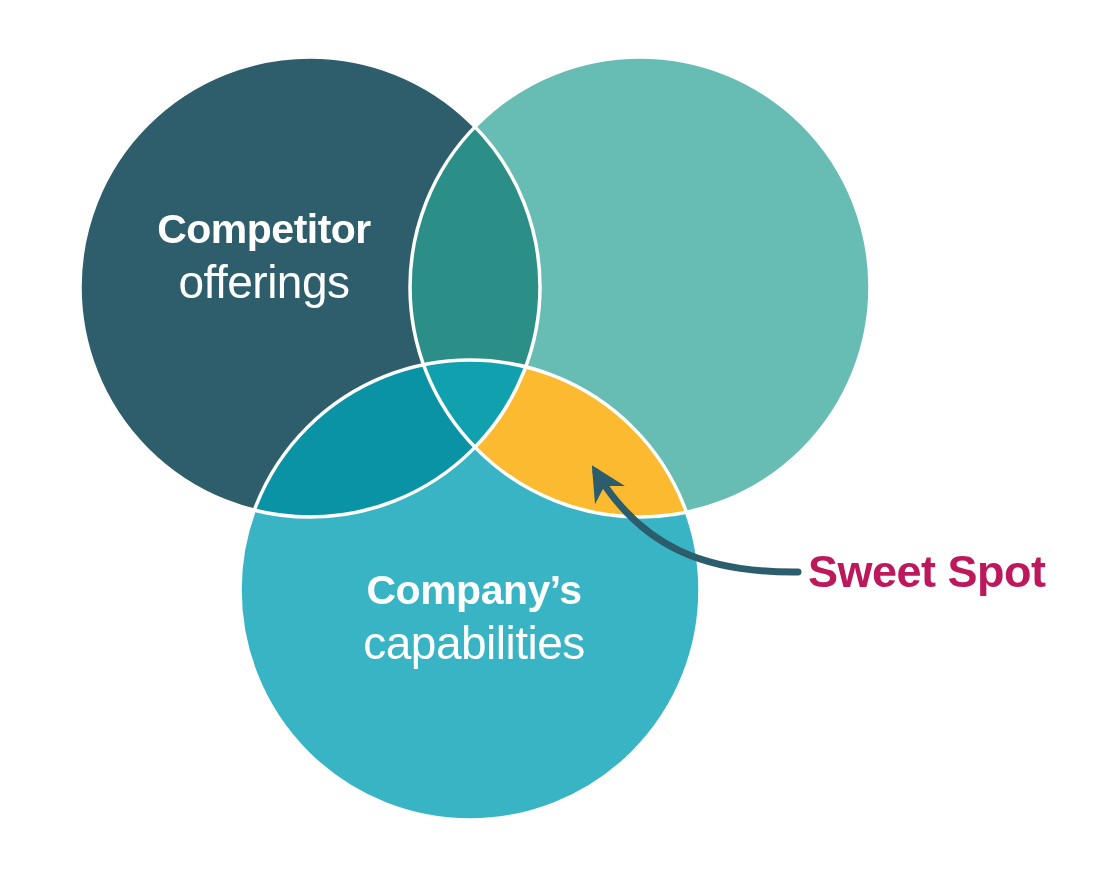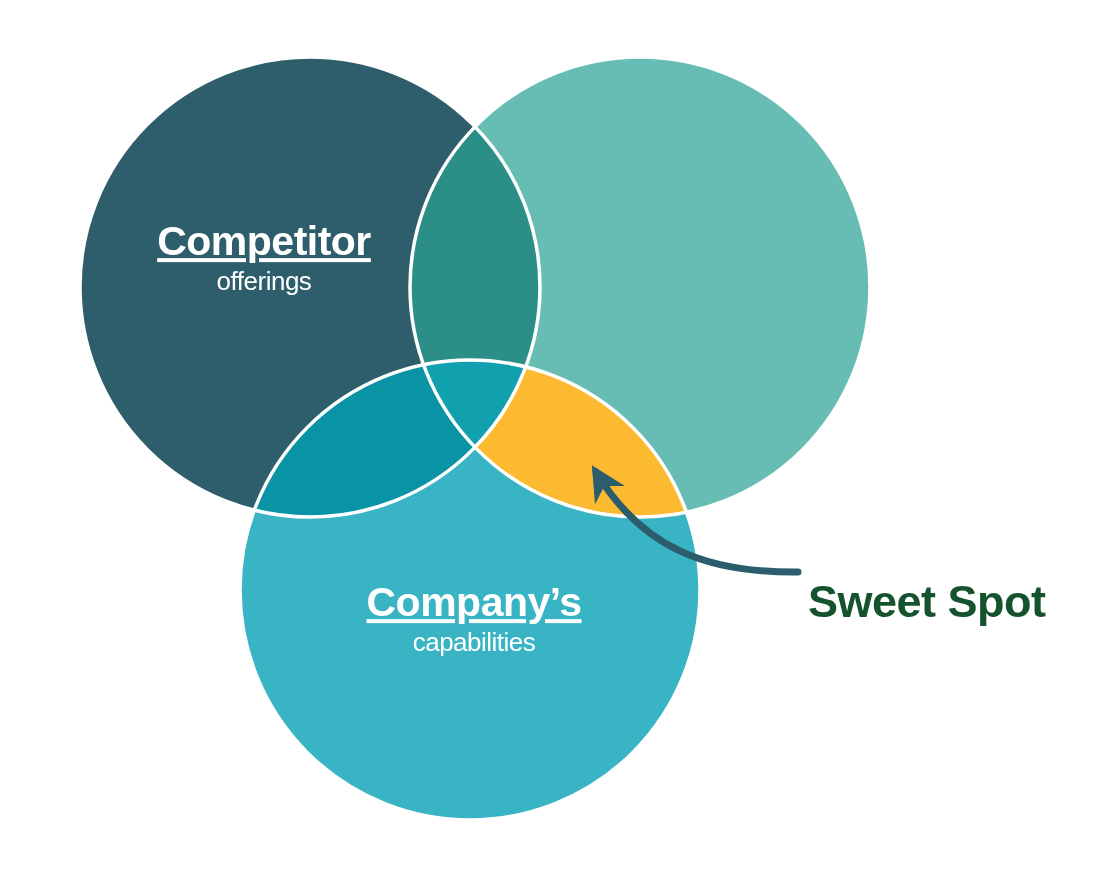--- a/index.html
+++ b/index.html
@@ -14,22 +14,22 @@
   .stage svg { position: absolute; top: 0; left: 0; }
   .circle-label {
     position: absolute;
     transform: translate(-50%, -50%);
     text-align: center;
     color: #ffffff;
     line-height: 1.22;
     letter-spacing: -0.5px;
     white-space: nowrap;
   }
-  .circle-label .line-bold   { display: block; font-weight: bold; font-size: 41px; text-decoration: underline; }
-  .circle-label .line-reg    { display: block; font-weight: normal; font-size: 26px; }
+  .circle-label .line-bold   { display: block; font-weight: bold; font-size: 41px; }
+  .circle-label .line-reg    { display: block; font-weight: normal; font-size: 46px; }
   .sweet-spot-label {
     position: absolute;
     left: 808px;
     top: 572px;
     transform: translate(0, -50%);
     font-weight: bold;
     font-size: 45px;
     letter-spacing: -0.5px;
     white-space: nowrap;
   }
@@ -84,14 +84,14 @@
   </div>
 
   <div class="circle-label" style="left:684px; top:254px;">
   </div>
 
   <div class="circle-label" style="left:474px; top:618px;">
     <span class="line-bold">Company’s</span>
     <span class="line-reg">capabilities</span>
   </div>
 
-  <div class="sweet-spot-label" style="color: #14532d; margin-top: 30px;">Sweet Spot</div>
+  <div class="sweet-spot-label" style="color: #be185d;">Sweet Spot</div>
 </div>
 
 </body></html>

